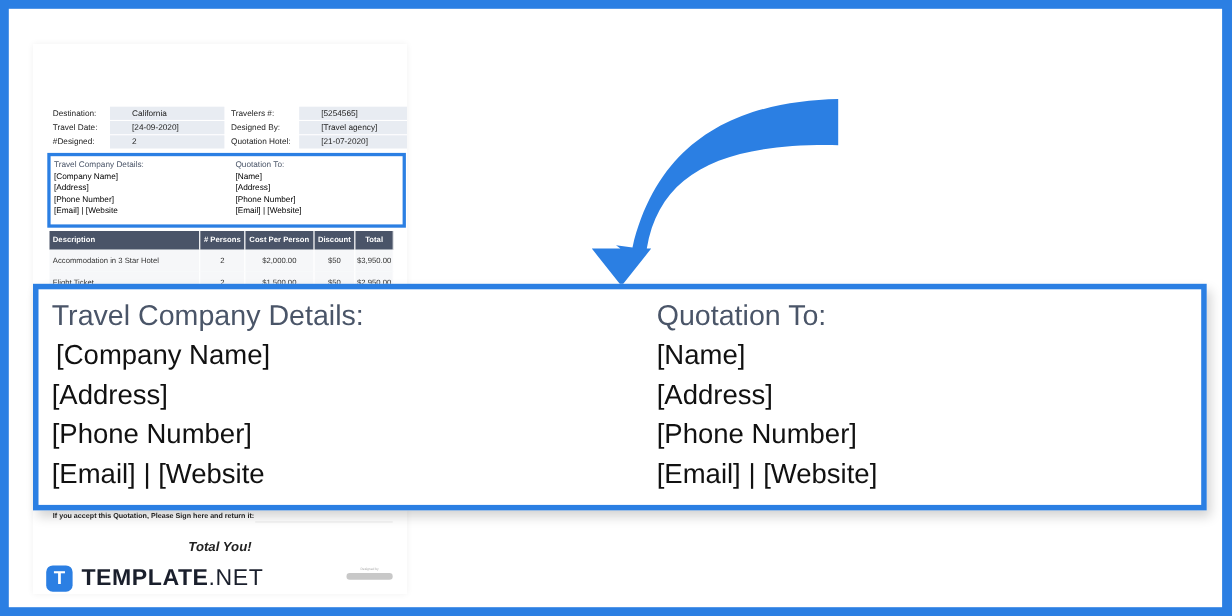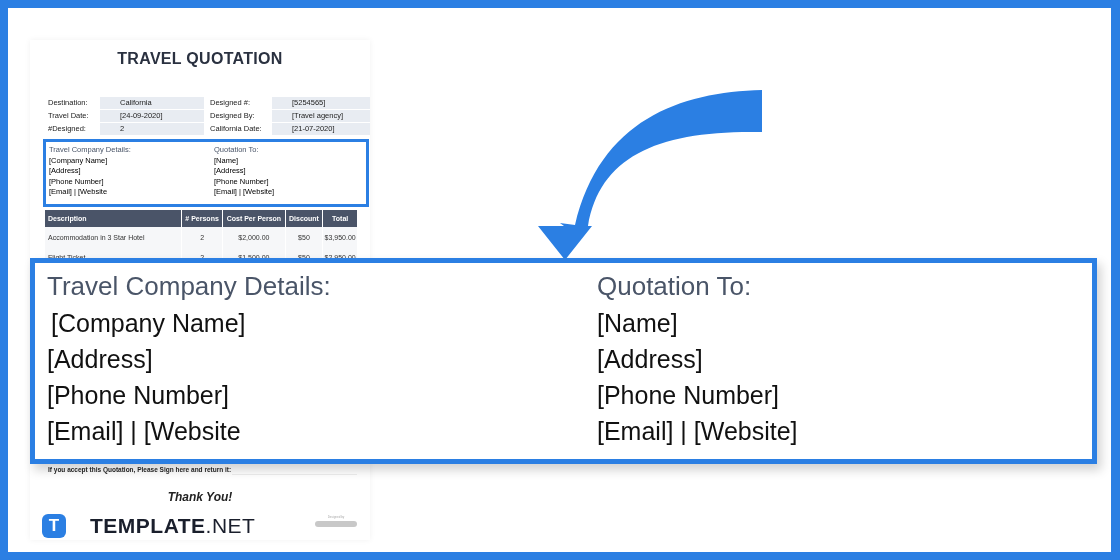--- a/index.html
+++ b/index.html
@@ -14,63 +14,62 @@
   .small-box{position:absolute;left:13px;top:99px;width:320px;height:62px;border:3px solid #2B7FE3;font-size:7.5px;}
   .small-box .col{position:absolute;top:3px;line-height:10.5px;}
   .small-box .hdr{color:#4a5568;}
   table.items{position:absolute;left:15px;top:170px;width:313px;border-collapse:collapse;font-size:7px;}
   table.items th{background:#4a5468;color:#fff;font-weight:bold;height:17px;border-right:1px solid #fff;padding:0 3px;line-height:8px;}
   table.items td{height:18px;text-align:center;color:#333;background:#f6f7f9;border-right:1px solid #fff;}
   table.items td.desc{text-align:left;padding-left:3px;}
   .sign{position:absolute;left:18px;top:425px;font-size:6.5px;font-weight:bold;color:#222;}
   .logo{position:absolute;left:42px;top:514px;display:flex;align-items:center;}
   .logo-badge{width:24px;height:24px;border-radius:6px;background:#2B7FE3;color:#fff;font-weight:bold;font-size:17px;display:flex;align-items:center;justify-content:center;}
-  .logo-text{margin-left:24px;font-size:21px;font-weight:bold;color:#1a1f2c;letter-spacing:0.5px;}
+  .logo-text{margin-left:8px;font-size:21px;font-weight:bold;color:#1a1f2c;letter-spacing:0.5px;}
   .logo-text .net{font-weight:normal;}
   .designed{position:absolute;left:315px;top:515px;width:42px;text-align:center;font-size:3px;color:#aaa;}
   .designed .pill{margin-top:2px;height:6px;border-radius:3px;background:#c8c8c8;}
   .big-box{position:absolute;left:30px;top:258px;width:1057px;height:196px;border:5px solid #2B7FE3;background:#fff;box-shadow:4px 6px 10px rgba(0,0,0,0.18);}
   .big-col{position:absolute;top:4px;}
   .big-hdr{font-size:26px;color:#4a5568;height:38px;line-height:38px;}
   .big-line{font-size:25px;color:#111;height:36px;line-height:36px;}
   .arrow{position:absolute;left:530px;top:80px;}
 </style>
 </head>
 <body>
 
 <div class="canvas"></div>
 
 <div class="doc">
-  <div class="doc-title">TRAVEL QUOTATION</div>
 
   <div class="info" style="left:14px;">
     <div class="row">
         <span class="lbl">Destination:</span>
         <span class="val" style="width:84px">California</span>
       </div>
     <div class="row">
         <span class="lbl">Travel Date:</span>
         <span class="val" style="width:84px">[24-09-2020]</span>
       </div>
     <div class="row">
         <span class="lbl">#Designed:</span>
         <span class="val" style="width:84px">2</span>
       </div>
   </div>
   <div class="info" style="left:176px;">
     <div class="row">
-        <span class="lbl" style="width:62px">Designed #:</span>
+        <span class="lbl" style="width:62px">Travelers #:</span>
         <span class="val" style="width:78px">[5254565]</span>
       </div>
     <div class="row">
         <span class="lbl" style="width:62px">Designed By:</span>
         <span class="val" style="width:78px">[Travel agency]</span>
       </div>
     <div class="row">
-        <span class="lbl" style="width:62px">California Date:</span>
+        <span class="lbl" style="width:62px">Quotation Hotel:</span>
         <span class="val" style="width:78px">[21-07-2020]</span>
       </div>
   </div>
 
   <div class="small-box">
     <div class="col" style="left:3px;">
       <div class="hdr">Travel Company Details:</div>
       <div>[Company Name]</div>
       <div>[Address]</div>
       <div>[Phone Number]</div>
@@ -128,21 +127,21 @@
     <div class="big-hdr">Quotation To:</div>
     <div class="big-line">[Name]</div>
     <div class="big-line">[Address]</div>
     <div class="big-line">[Phone Number]</div>
     <div class="big-line">[Email] | [Website]</div>
   </div>
 </div>
 
 <div class="sign" style="left:48px;top:466px;">If you accept this Quotation, Please Sign here and return it:</div>
 <div style="position:absolute;left:232px;top:474px;width:125px;border-bottom:1px solid #e5e5e5;"></div>
-<div style="position:absolute;left:30px;top:490px;width:340px;text-align:center;font-size:12px;font-weight:bold;font-style:italic;color:#222;">Thank You!</div>
+<div style="position:absolute;left:30px;top:490px;width:340px;text-align:center;font-size:12px;font-weight:bold;font-style:italic;color:#222;">Total You!</div>
 
 <div class="logo">
   <div class="logo-badge">T</div>
   <div class="logo-text"><span>TEMPLATE</span><span class="net">.NET</span></div>
 </div>
 
 <div class="designed">
   <div>Designed by</div>
   <div class="pill"></div>
 </div>

